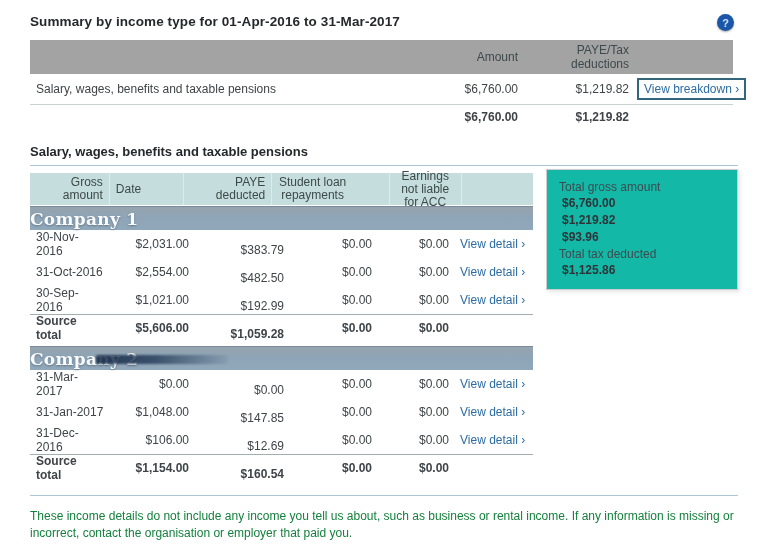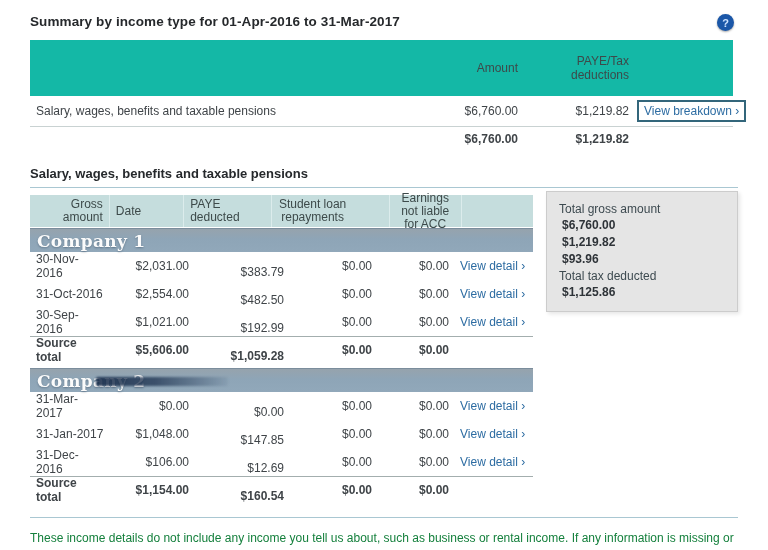--- a/index.html
+++ b/index.html
@@ -17,22 +17,22 @@
     width:17px;height:17px;border-radius:50%;background:#1b57a8;color:#cfe3ff;
     font-size:11px;font-weight:bold;display:flex;align-items:center;justify-content:center;
     box-shadow:0 1px 2px rgba(0,0,0,.35);cursor:pointer;user-select:none;margin-right:4px;
   }
 
   
   .sum-table{width:703px;border-collapse:collapse;table-layout:fixed;}
   .sum-table col.c1{width:364px;} .sum-table col.c2{width:130px;}
   .sum-table col.c3{width:111px;} .sum-table col.c4{width:98px;}
   .sum-table th{
-    background:#14b8a6;font-weight:normal;color:#3d4a4a;text-align:right;
-    padding:14px 6px;height:13px;font-size:12px;
+    background:#a3a3a3;font-weight:normal;color:#3d4a4a;text-align:right;
+    padding:3px 6px;height:13px;font-size:12px;
   }
   .sum-table td{padding:6px 6px;vertical-align:middle;}
   .sum-row td{border-bottom:1px solid #c9d2d2;height:18px;}
   .sum-row .lbl{text-align:left;}
   .num{text-align:right;white-space:nowrap;}
   .sum-total td{font-weight:bold;height:12px;padding-top:5px;padding-bottom:6px;}
   .vb-box{
     display:inline-block;border:2px solid #33667b;background:#fff;color:#2d6ca2;
     padding:2px 5px;white-space:nowrap;cursor:pointer;margin-left:2px;
   }
@@ -49,34 +49,34 @@
   .detail-wrap{width:503px;flex:none;}
 
   .det-header{display:flex;background:#c5dddd;height:32px;}
   .det-header .hcell{
     display:flex;align-items:center;box-sizing:border-box;
     color:#3d4a4a;line-height:13px;padding:2px 6px;
   }
   .det-header .hcell + .hcell{border-left:1px solid #dcecec;}
   .hc-date{width:80px;justify-content:flex-start;}
   .hc-gross{width:85px;justify-content:flex-end;text-align:right;}
-  .hc-paye{width:95px;justify-content:flex-end;}
+  .hc-paye{width:95px;justify-content:flex-end;text-align:right;}
   .hc-sl{width:88px;justify-content:center;text-align:center;}
   .hc-acc{width:77px;justify-content:center;text-align:center;margin-left:36px;}
   .hc-act{width:78px;}
 
   .group-bar{
     position:relative;height:24px;margin-top:1px;
     background:linear-gradient(180deg,#96a3ad 0%,#8ea5b7 45%,#91a8ba 100%);
     border-top:1px solid #7b8d9c;box-sizing:border-box;
     display:flex;align-items:center;
   }
   .group-name{
     font-family:"DejaVu Serif",serif;font-weight:bold;font-size:17px;color:#fbfbfb;
-    padding-left:7px;text-shadow:0 1px 2px rgba(40,60,80,.45);position:relative;z-index:2;
+    text-shadow:0 1px 2px rgba(40,60,80,.45);position:relative;z-index:2;
     letter-spacing:.3px;
   }
   .smudge{
     position:absolute;left:66px;top:8px;width:132px;height:9px;z-index:3;border-radius:2px;
     background:linear-gradient(90deg,rgba(22,42,72,.88) 0%,rgba(28,48,78,.72) 45%,rgba(40,62,92,.35) 80%,rgba(60,80,110,.08) 100%);
     filter:blur(1.2px);
   }
 
   .det-row{display:flex;height:28px;align-items:center;}
   .det-row .cell{box-sizing:border-box;padding:0 6px;}
@@ -84,21 +84,21 @@
   .c-gross{width:85px;text-align:right;}
   .c-paye{width:95px;text-align:right;margin-top:12px;}
   .c-sl{width:88px;text-align:right;}
   .c-acc{width:77px;text-align:right;}
   .c-act{width:78px;text-align:left;padding:0 0 0 5px !important;}
   .src-total{border-top:1px solid #a3aeae;height:26px;font-weight:bold;}
   .group-gap{height:4px;}
 
   
   .totals-panel{
-    width:178px;margin-left:13px;margin-top:-4px;background:#e5e5e5;
+    width:178px;margin-left:13px;margin-top:-4px;background:#14b8a6;
     border:1px solid #cccccc;box-shadow:2px 2px 4px rgba(0,0,0,.10);
     padding:9px 10px 10px 12px;box-sizing:content-box;
   }
   .tp-label{line-height:16px;color:#3d4a50;}
   .tp-value{line-height:17px;font-weight:bold;color:#2e3338;padding-left:3px;}
 
   
   .footer-rule{margin-top:14px;border-top:1px solid #a9c7d2;}
   .foot-note{margin-top:12px;line-height:17px;color:#15803d;max-width:712px;}
 </style>

